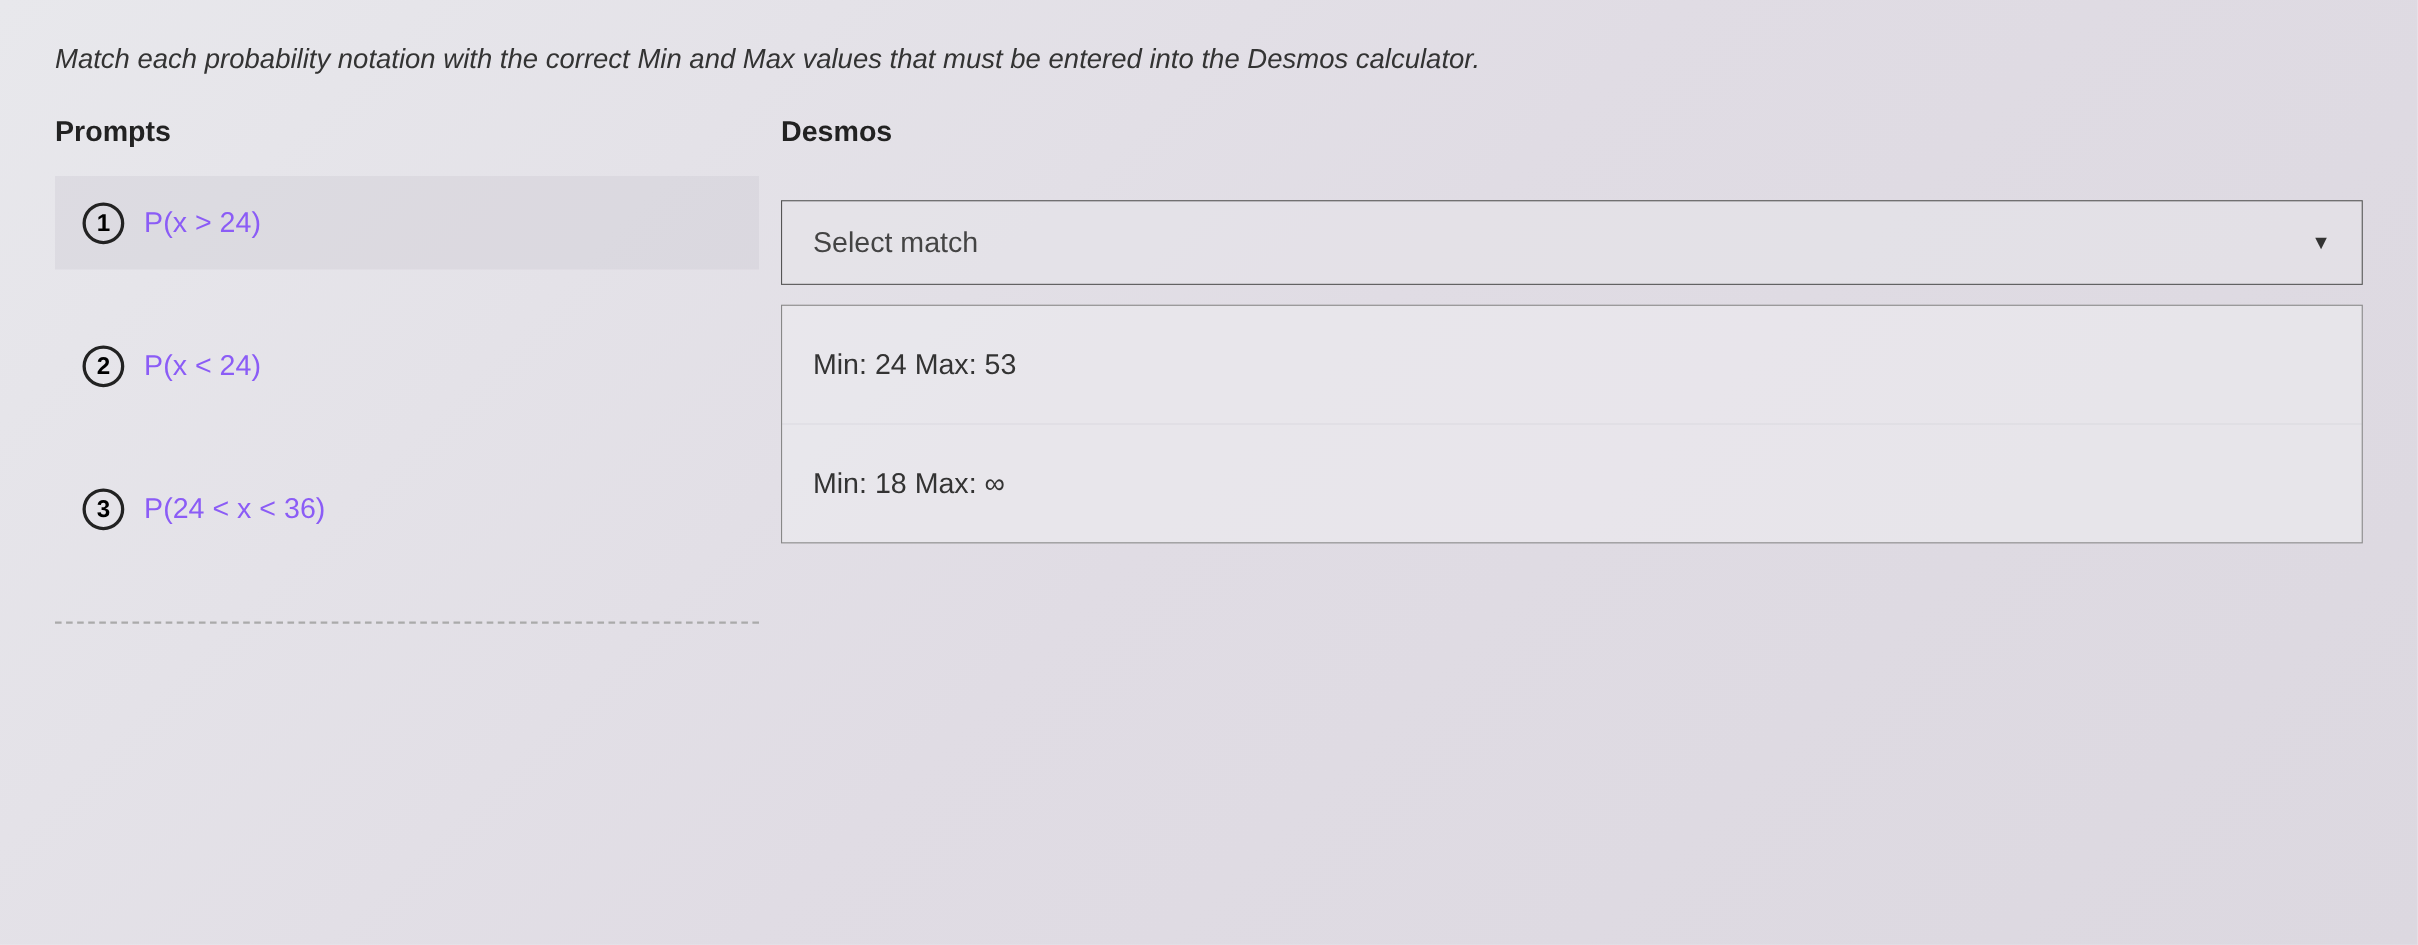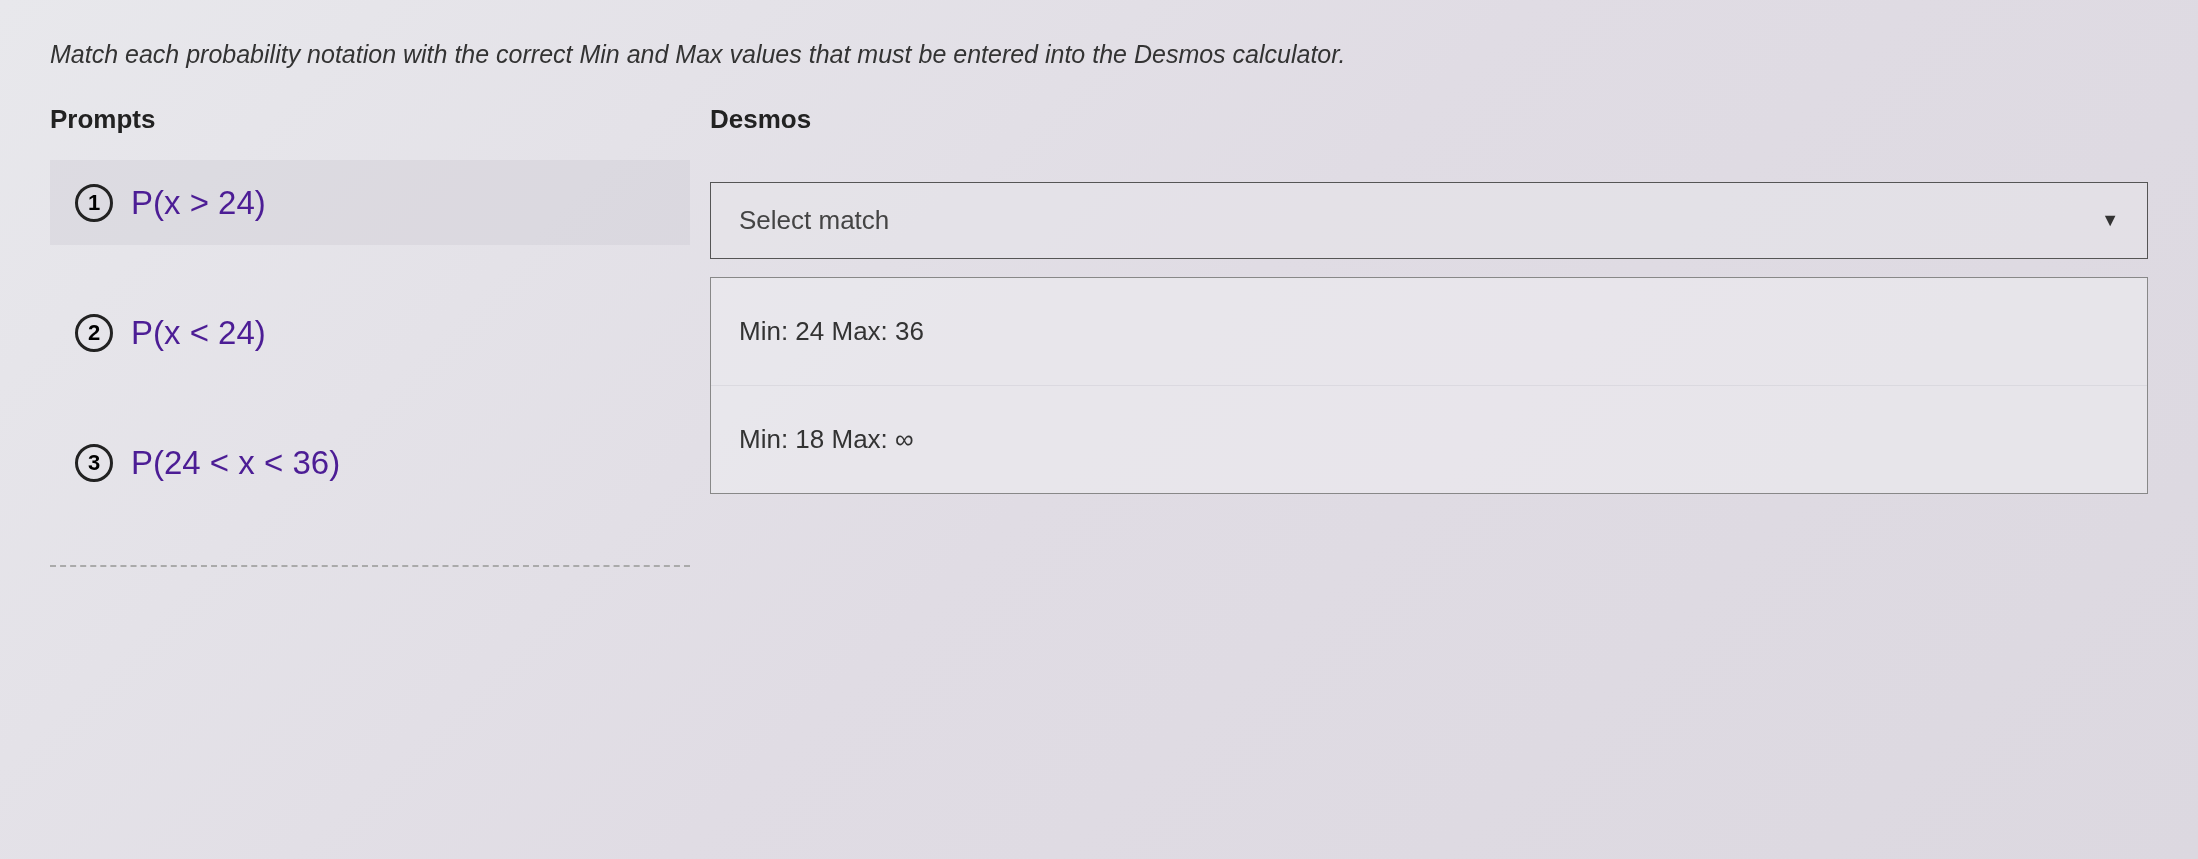--- a/index.html
+++ b/index.html
@@ -53,22 +53,22 @@
       display: flex;
       align-items: center;
       justify-content: center;
       font-weight: bold;
       font-size: 22px;
       margin-left: 25px;
       margin-right: 18px;
       background: transparent;
     }
     .prompt-text {
-      font-size: 33px;
-      color: #4c1d95;
+      font-size: 26px;
+      color: #8b5cf6;
     }
     .select-box {
       border: 1px solid #555;
       background: rgba(230, 228, 234, 0.6);
       padding: 22px 28px;
       font-size: 26px;
       color: #444;
       display: flex;
       justify-content: space-between;
       align-items: center;
@@ -129,17 +129,17 @@
 
   <div class="right-col">
     <div class="col-header">Desmos</div>
 
     <div class="select-box">
       <span>Select match</span>
       <span class="chevron">▼</span>
     </div>
 
     <div class="dropdown-panel">
-      <div class="dropdown-option">Min: 24 Max: 36</div>
+      <div class="dropdown-option">Min: 24 Max: 53</div>
       <div class="dropdown-option">Min: 18 Max: ∞</div>
     </div>
   </div>
 </div>
 
 </body></html>

